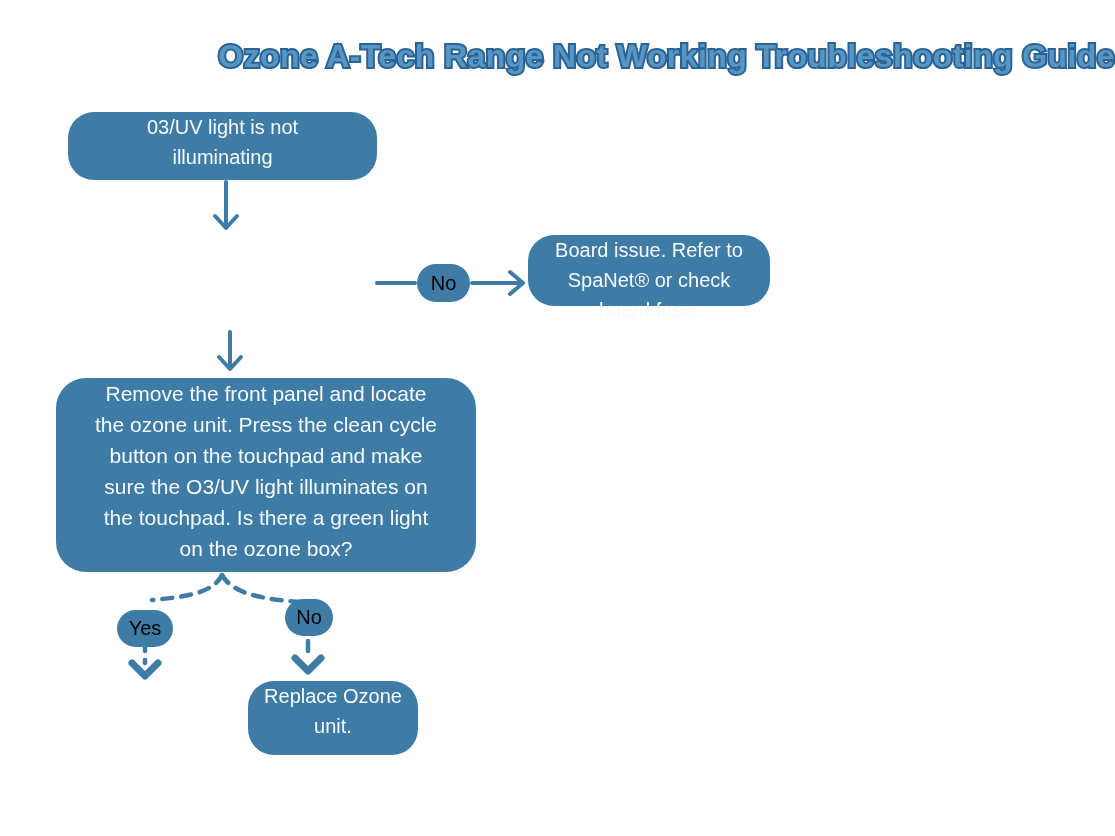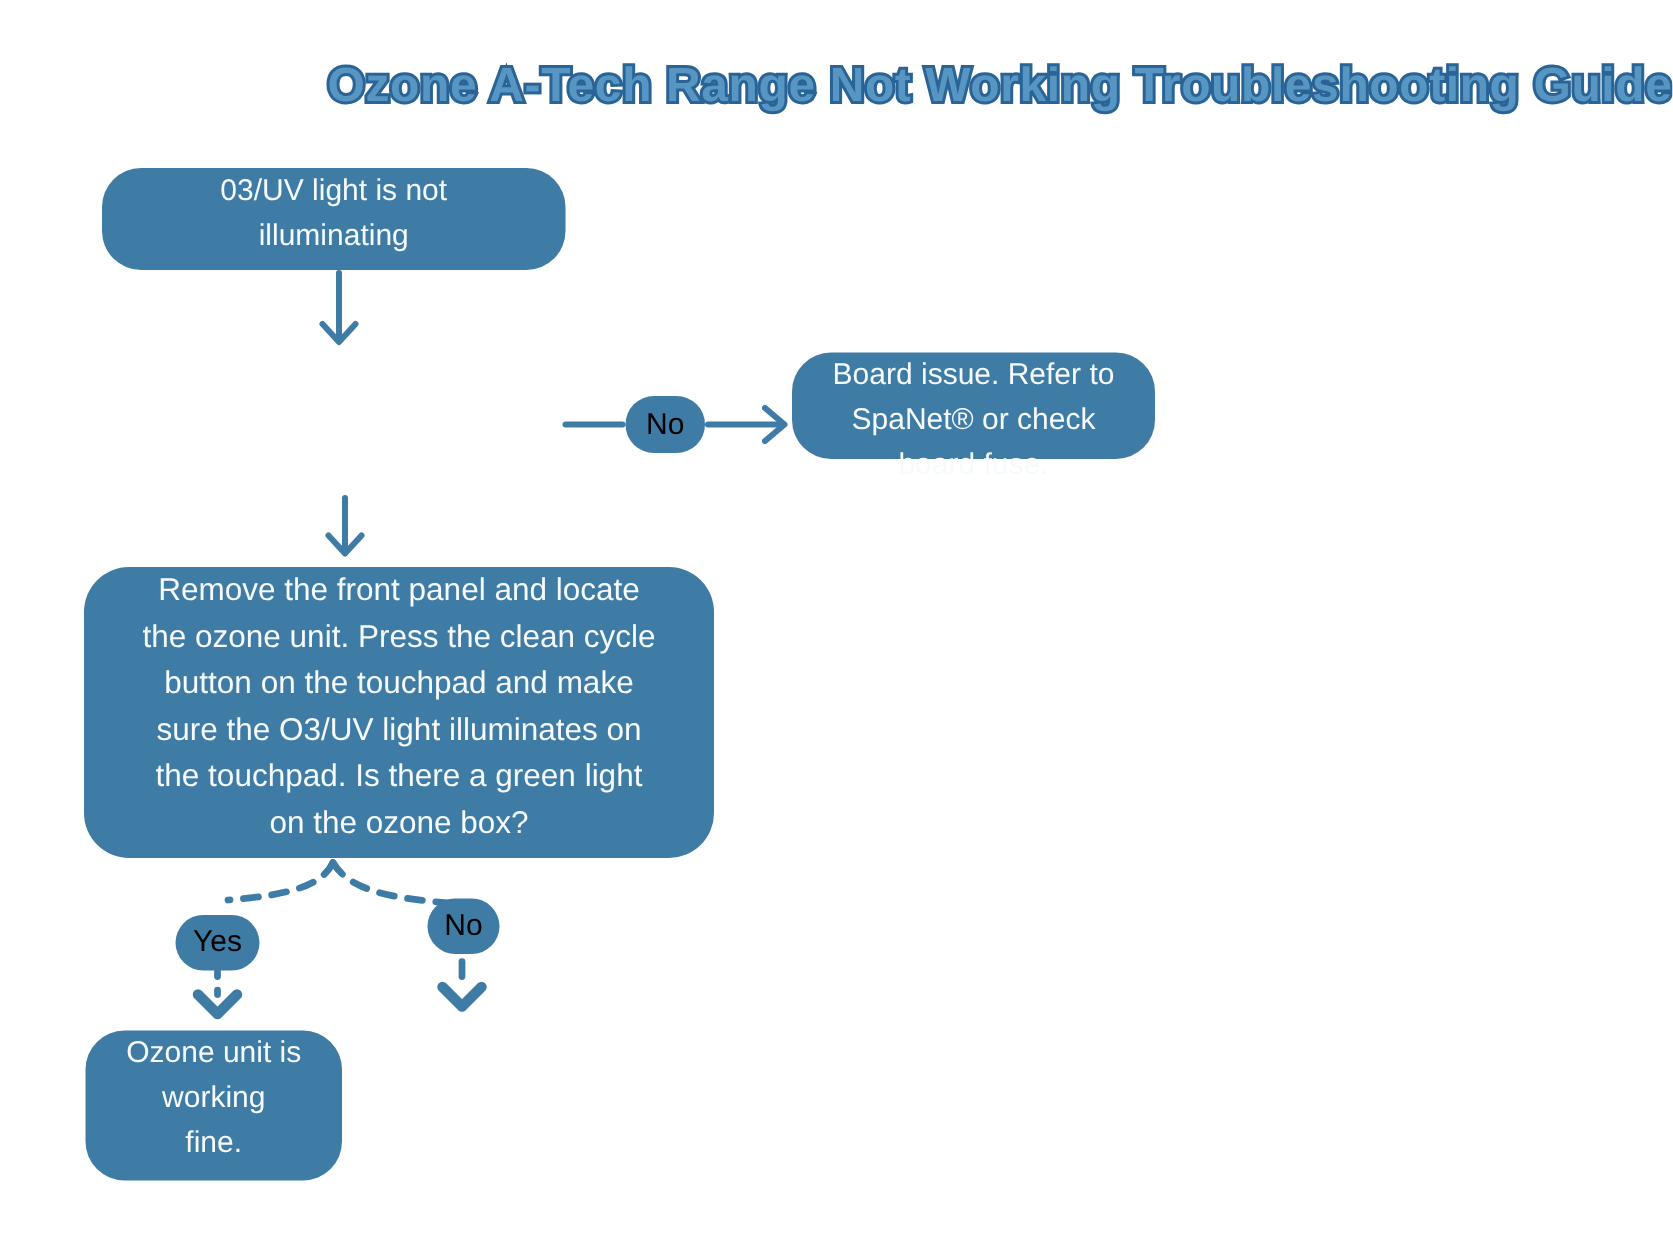--- a/index.html
+++ b/index.html
@@ -161,26 +161,25 @@
 
   <div class="node" id="n-inspect">
     <span class="node-text">Remove the front panel and locate
 the ozone unit. Press the clean cycle
 button on the touchpad and make
 sure the O3/UV light illuminates on
 the touchpad. Is there a green light
 on the ozone box?</span>
   </div>
 
-  <div class="node" id="n-working">
-    <span class="node-text">Ozone unit is
-working
-fine.</span>
+
+  <div class="node" id="n-replace">
+    <span class="node-text">Replace Ozone
+unit.</span>
   </div>
-
 
   <div class="pill" id="p-no-board">
     <span>No</span>
   </div>
 
   <div class="pill" id="p-yes">
     <span>Yes</span>
   </div>
 
   <div class="pill" id="p-no-replace">

